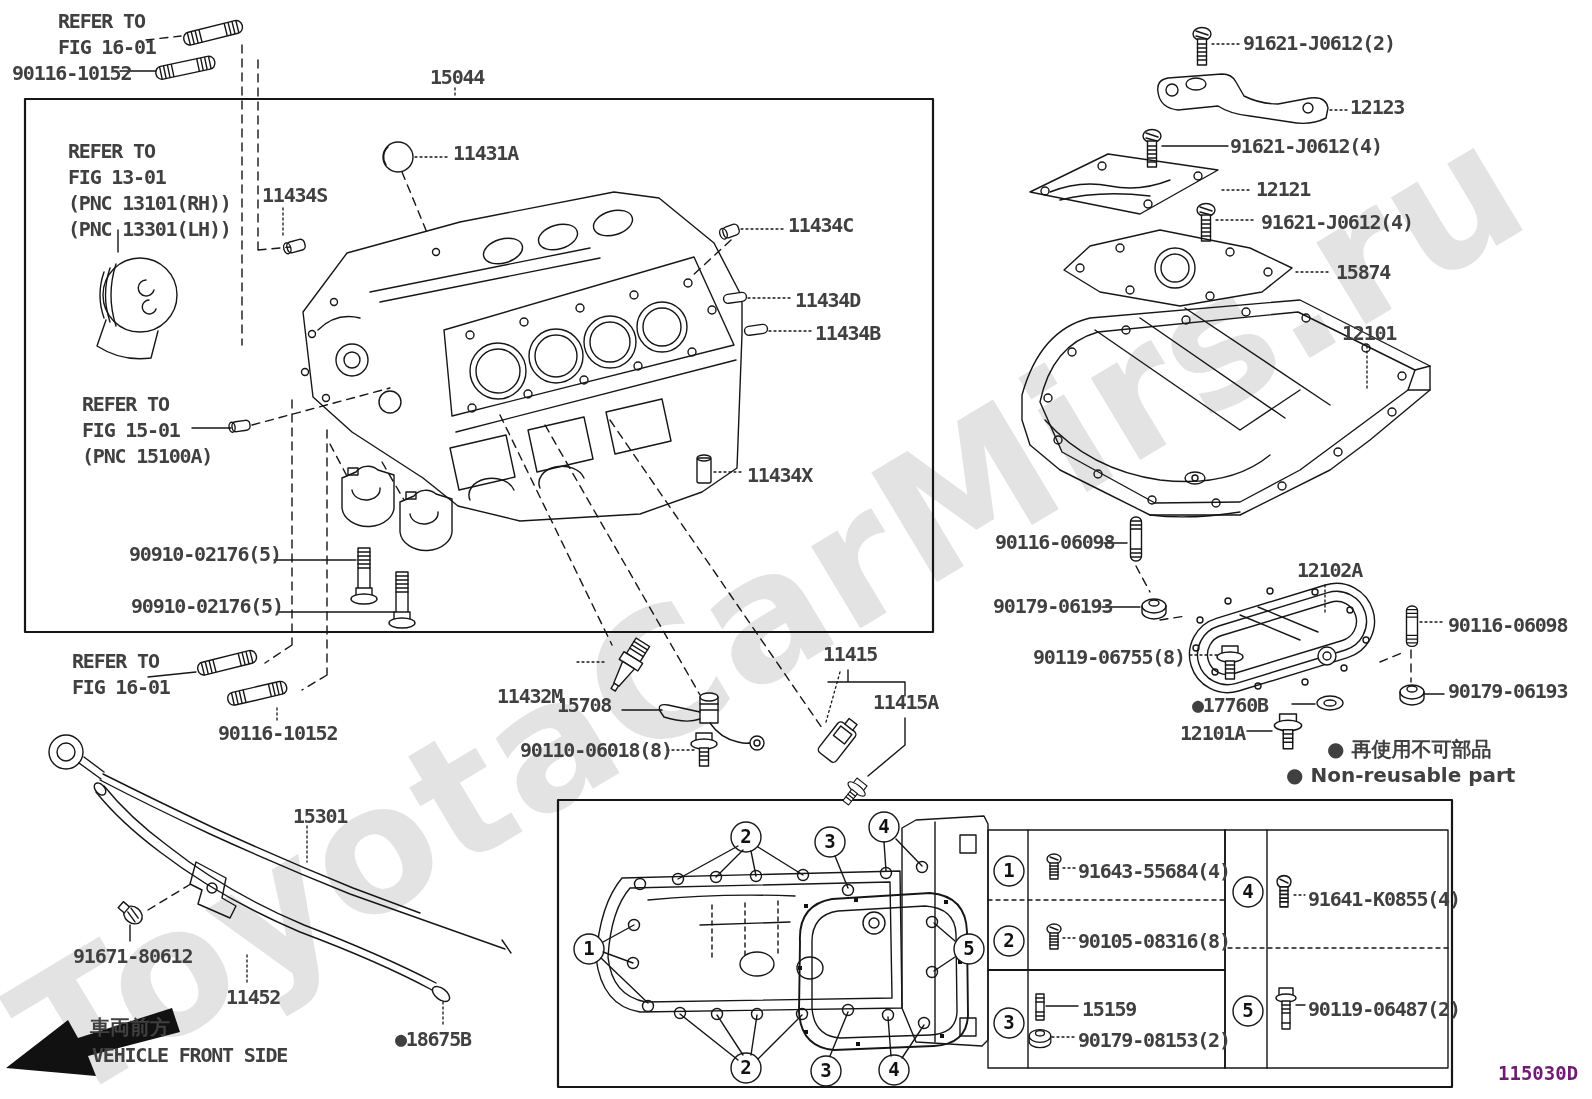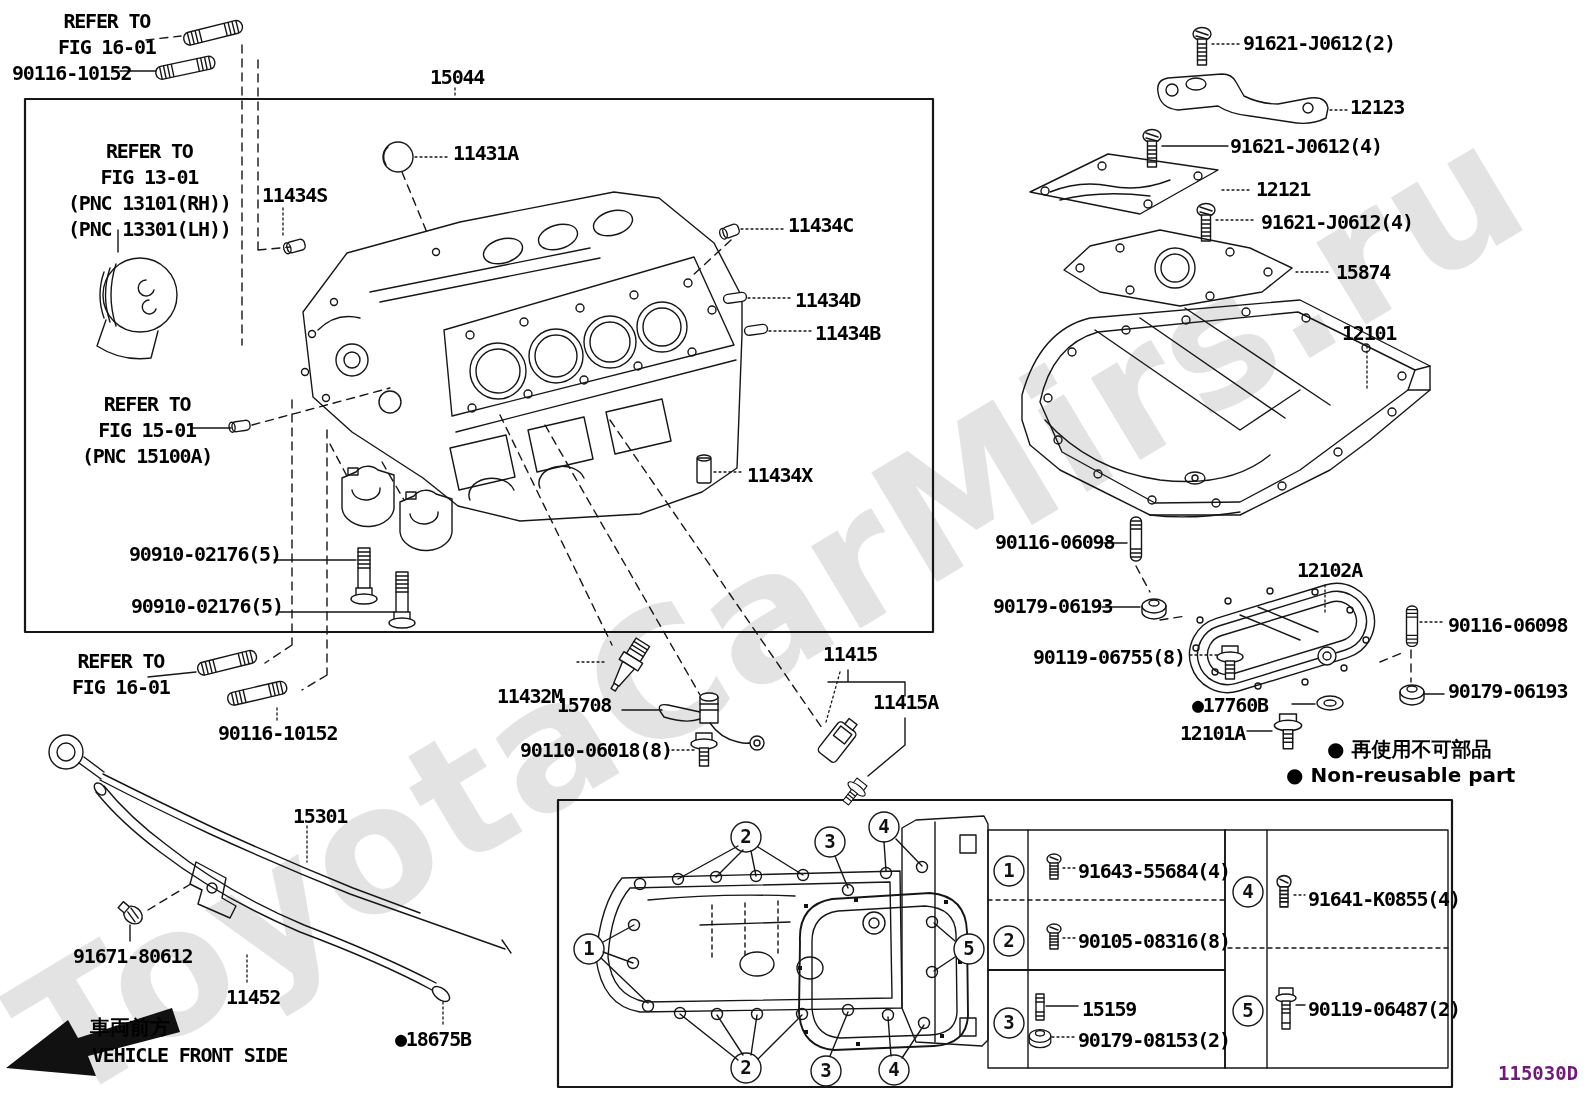--- a/index.html
+++ b/index.html
@@ -3,21 +3,21 @@
 <meta charset="utf-8">
 <style>
   html,body{margin:0;padding:0;background:#fff;}
   .stage{position:relative;width:1592px;height:1099px;background:#fff;overflow:hidden;
          font-family:"DejaVu Sans Mono",monospace;}
   .wm{position:absolute;left:-20px;top:968px;transform:rotate(-31deg);transform-origin:0 0;
       font:bold 175px "DejaVu Sans",sans-serif;color:#e3e3e3;letter-spacing:2px;white-space:nowrap;
       z-index:0;user-select:none;}
   .art{position:absolute;left:0;top:0;z-index:1;}
   .lbl{position:absolute;font:bold 20px "DejaVu Sans Mono",monospace;letter-spacing:-1.2px;
-       line-height:1.3;color:#000000;white-space:pre-line;z-index:2;text-align:center;}
+       line-height:1.3;color:#404040;white-space:pre-line;z-index:2;}
   .sans{font-family:"DejaVu Sans","Liberation Sans",sans-serif;letter-spacing:0;}
   .num{position:absolute;font:bold 19px "DejaVu Sans Mono",monospace;color:#111;
        transform:translate(-50%,-54%);z-index:2;}
   .code{position:absolute;font:bold 19px "DejaVu Sans Mono",monospace;letter-spacing:0;color:#701a75;z-index:2;}
   svg .ln{fill:none;stroke:#161616;stroke-width:1.4;stroke-linejoin:round;stroke-linecap:round;}
   svg .thk{stroke-width:2.2;}
   svg .th2{stroke-width:1.9;}
   svg .dash{stroke-dasharray:8 6;}
   svg .dsh2{stroke-dasharray:4 4;}
   svg .dot{stroke-dasharray:2 3;stroke-width:1.3;}

